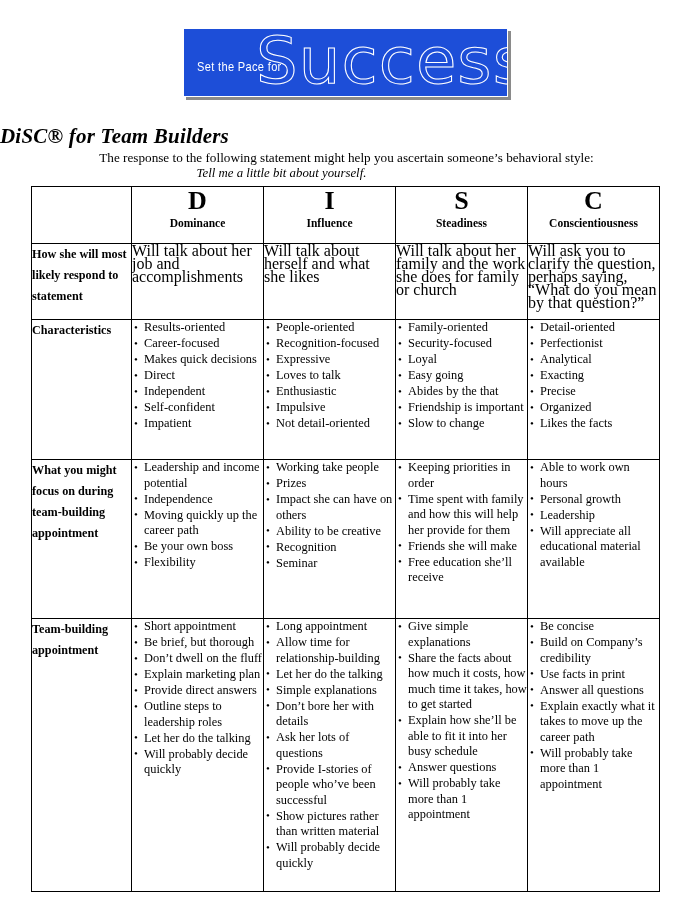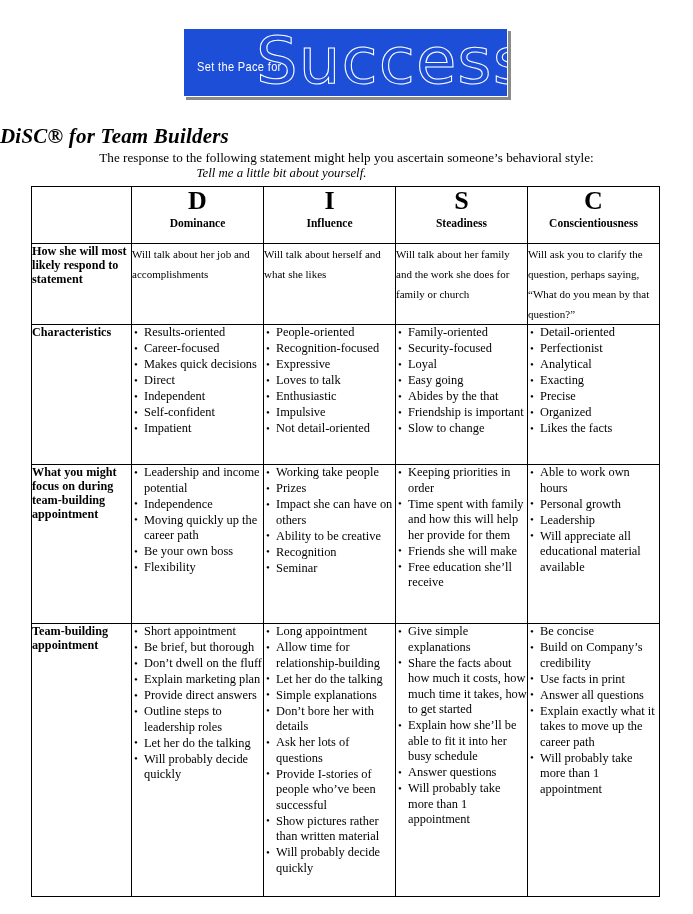--- a/index.html
+++ b/index.html
@@ -136,28 +136,28 @@
     font-weight: bold;
     line-height: 14px;
     margin-top: 1px;
   }
   .hdr-blank { }
 
   
   .row-label {
     font-size: 12.2px;
     font-weight: bold;
-    line-height: 14px;
+    line-height: 21px;
     padding: 8px 4px 4px 6px;
   }
 
   
   .cell-text {
-    font-size: 11px;
-    line-height: 20px;
+    font-size: 16px;
+    line-height: 13px;
     padding: 8px 6px 6px 7px;
     margin-top: 12px;
   }
 
   
   .cell-list {
     padding: 7px 5px 6px 6px;
   }
   ul.bullets {
     margin: 0;

